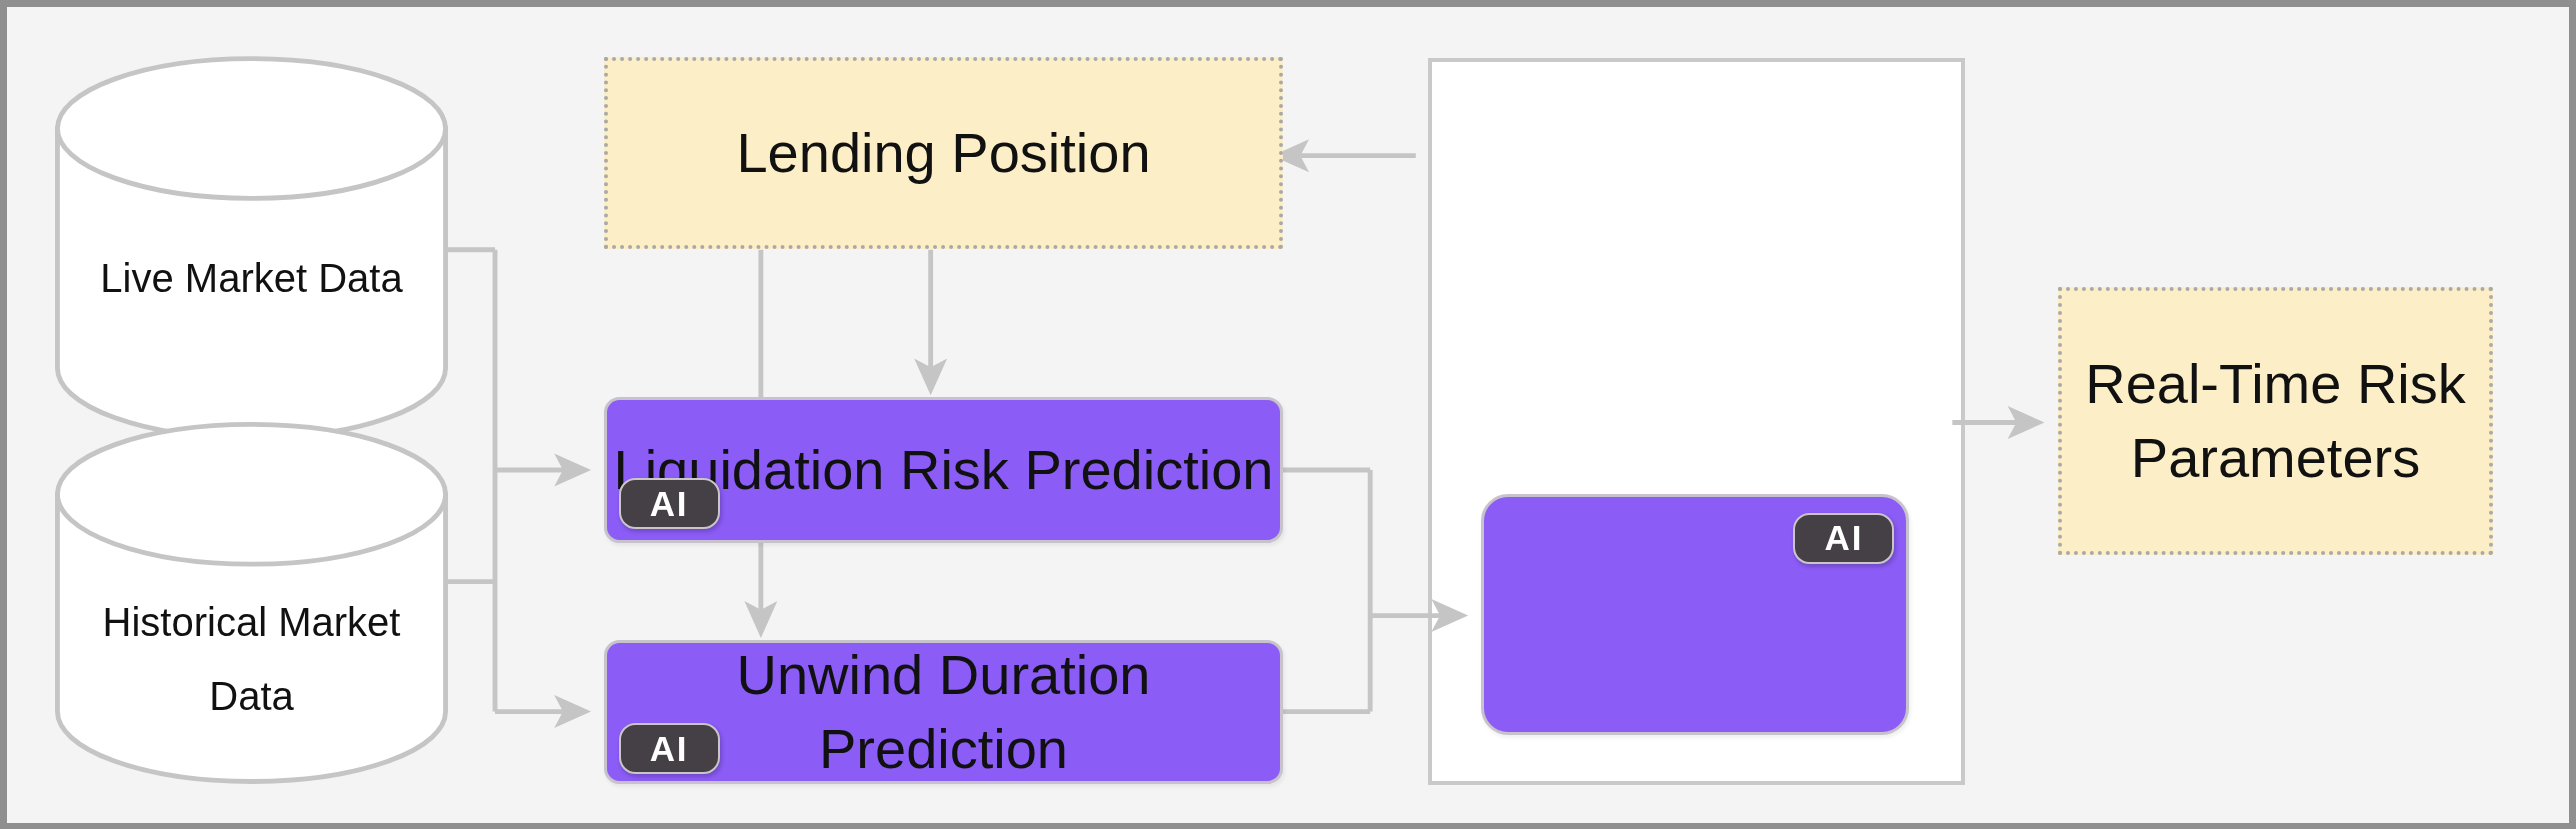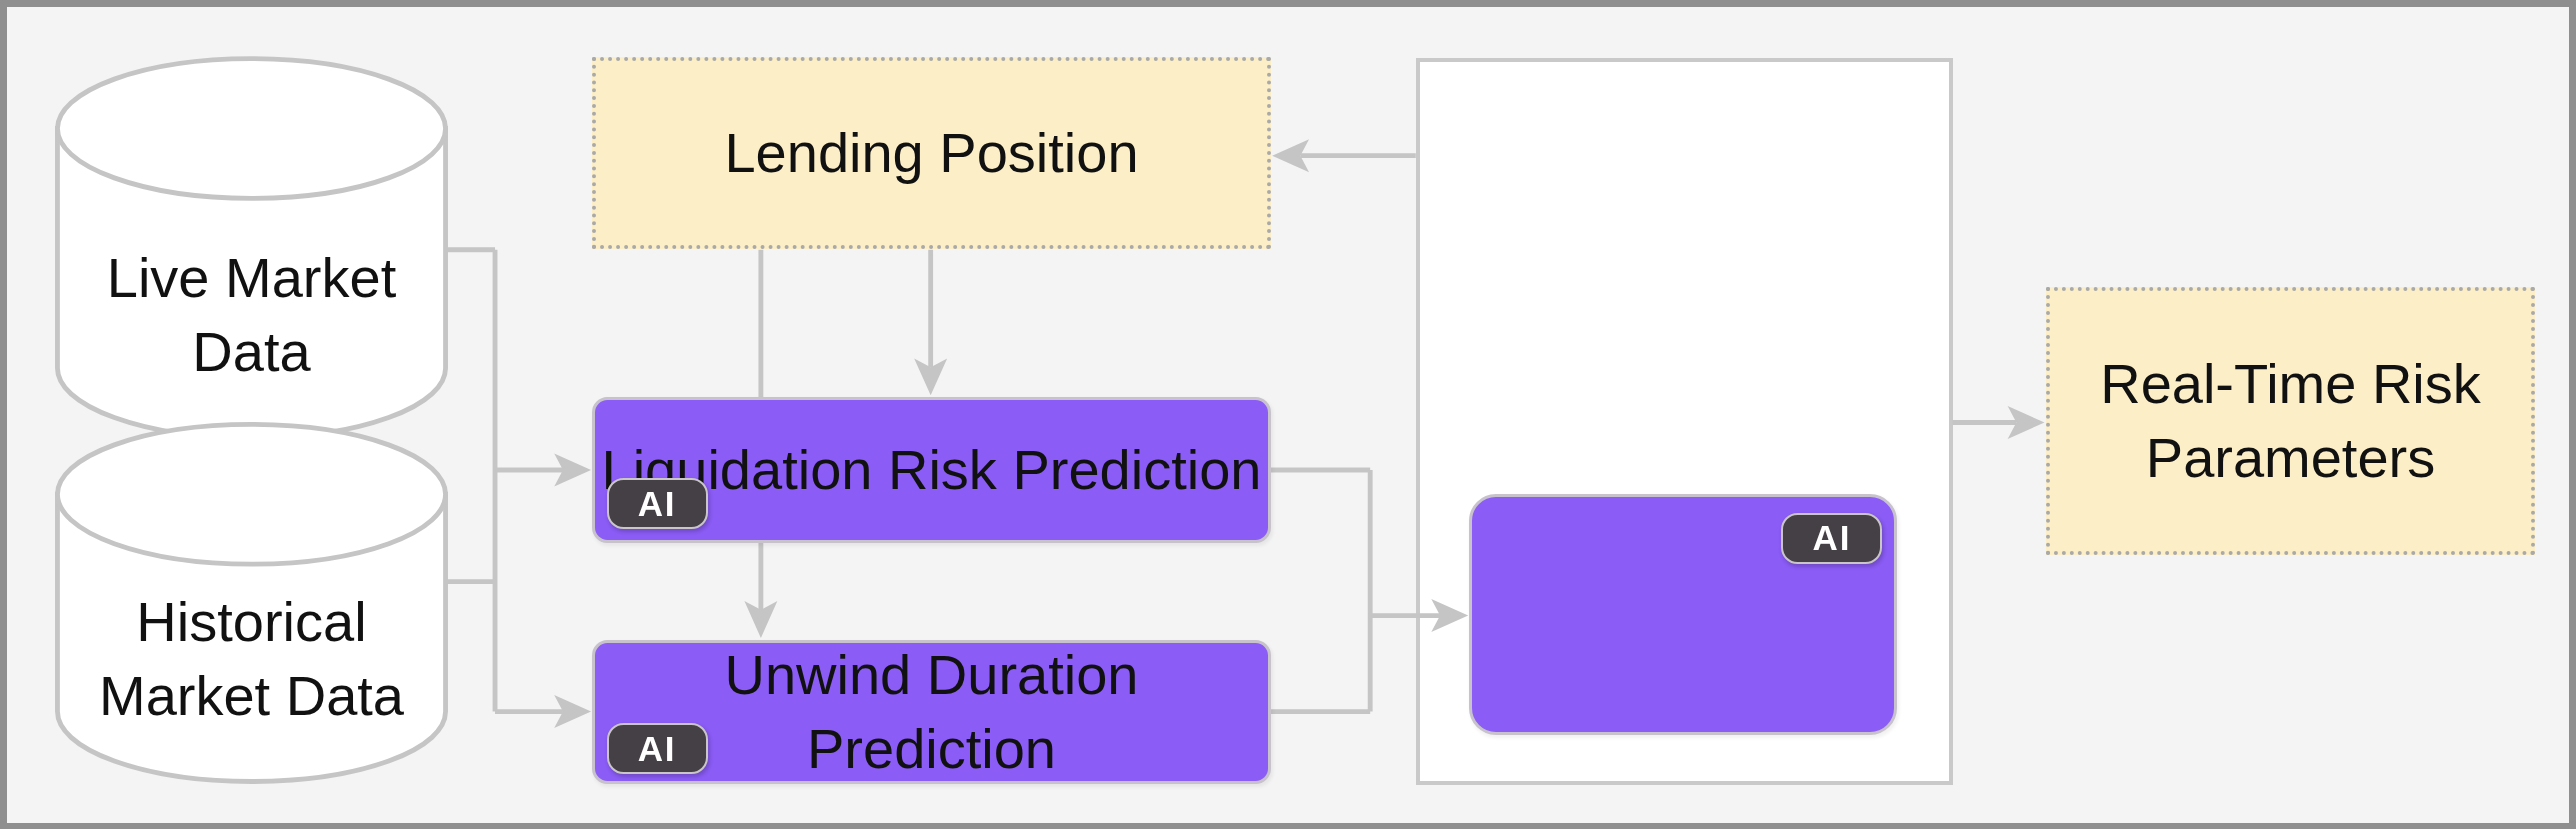--- a/index.html
+++ b/index.html
@@ -6,21 +6,21 @@
   #canvas{
     position:relative;
     width:2576px;height:830px;
     box-sizing:border-box;
     background:#f4f4f4;
     border:7.8px solid #8f8f8f;
     overflow:hidden;
     font-family:"Liberation Sans", sans-serif;
     color:#111111;
   }
-  .abs{position:absolute;box-sizing:border-box;}
+  .abs{position:absolute;box-sizing:border-box;margin-left:12px;}
   #edge-layer{position:absolute;left:0;top:0;z-index:2;pointer-events:none;}
   .node{
     display:flex;align-items:center;justify-content:center;
     text-align:center;font-size:56px;line-height:74px;z-index:3;
   }
   .yellow-io{
     background:#fcefc7;
     border:4.9px dotted #a9a9a9;
   }
   .purple-ai{
@@ -44,21 +44,21 @@
     border:2.9px solid #c9c5c9;
     border-radius:16.5px;
     color:#ffffff;
     font-size:35px;font-weight:bold;letter-spacing:1.9px;
     display:flex;align-items:center;justify-content:center;
     box-shadow:1.9px 2.9px 3.9px rgba(0,0,0,0.18);
     z-index:4;
   }
   .cyl-label{
     position:absolute;z-index:3;text-align:center;
-    font-size:56px;line-height:74px;
+    font-size:40px;line-height:74px;
   }
   .ensemble-label{max-width:320px;}
 </style>
 </head>
 <body>
 
 <div id="canvas">
 
   <div class="abs subgraph" style="left:1409px;top:51px;width:537px;height:727px;"></div>
 
@@ -121,18 +121,18 @@
   <div class="abs node purple-ai" style="left:585px;top:633px;width:679px;height:144px;">
     <span>Unwind Duration Prediction</span>
     <span class="ai-badge" style="left:11.6px;top:80px;">AI</span>
   </div>
 
 
   <div class="abs node purple-ai" style="left:1462px;top:487px;width:428px;height:241px;border-radius:27px;">
     <span class="ai-badge" style="right:11.6px;top:15.5px;">AI</span>
   </div>
 
-  <div class="abs node yellow-io" style="left:2039px;top:280px;width:489px;height:268px;">
+  <div class="abs node yellow-io" style="left:2039px;top:280px;width:435px;height:268px;">
     <span>Real-Time Risk Parameters</span>
   </div>
 
 </div>
 
 
 </body></html>

